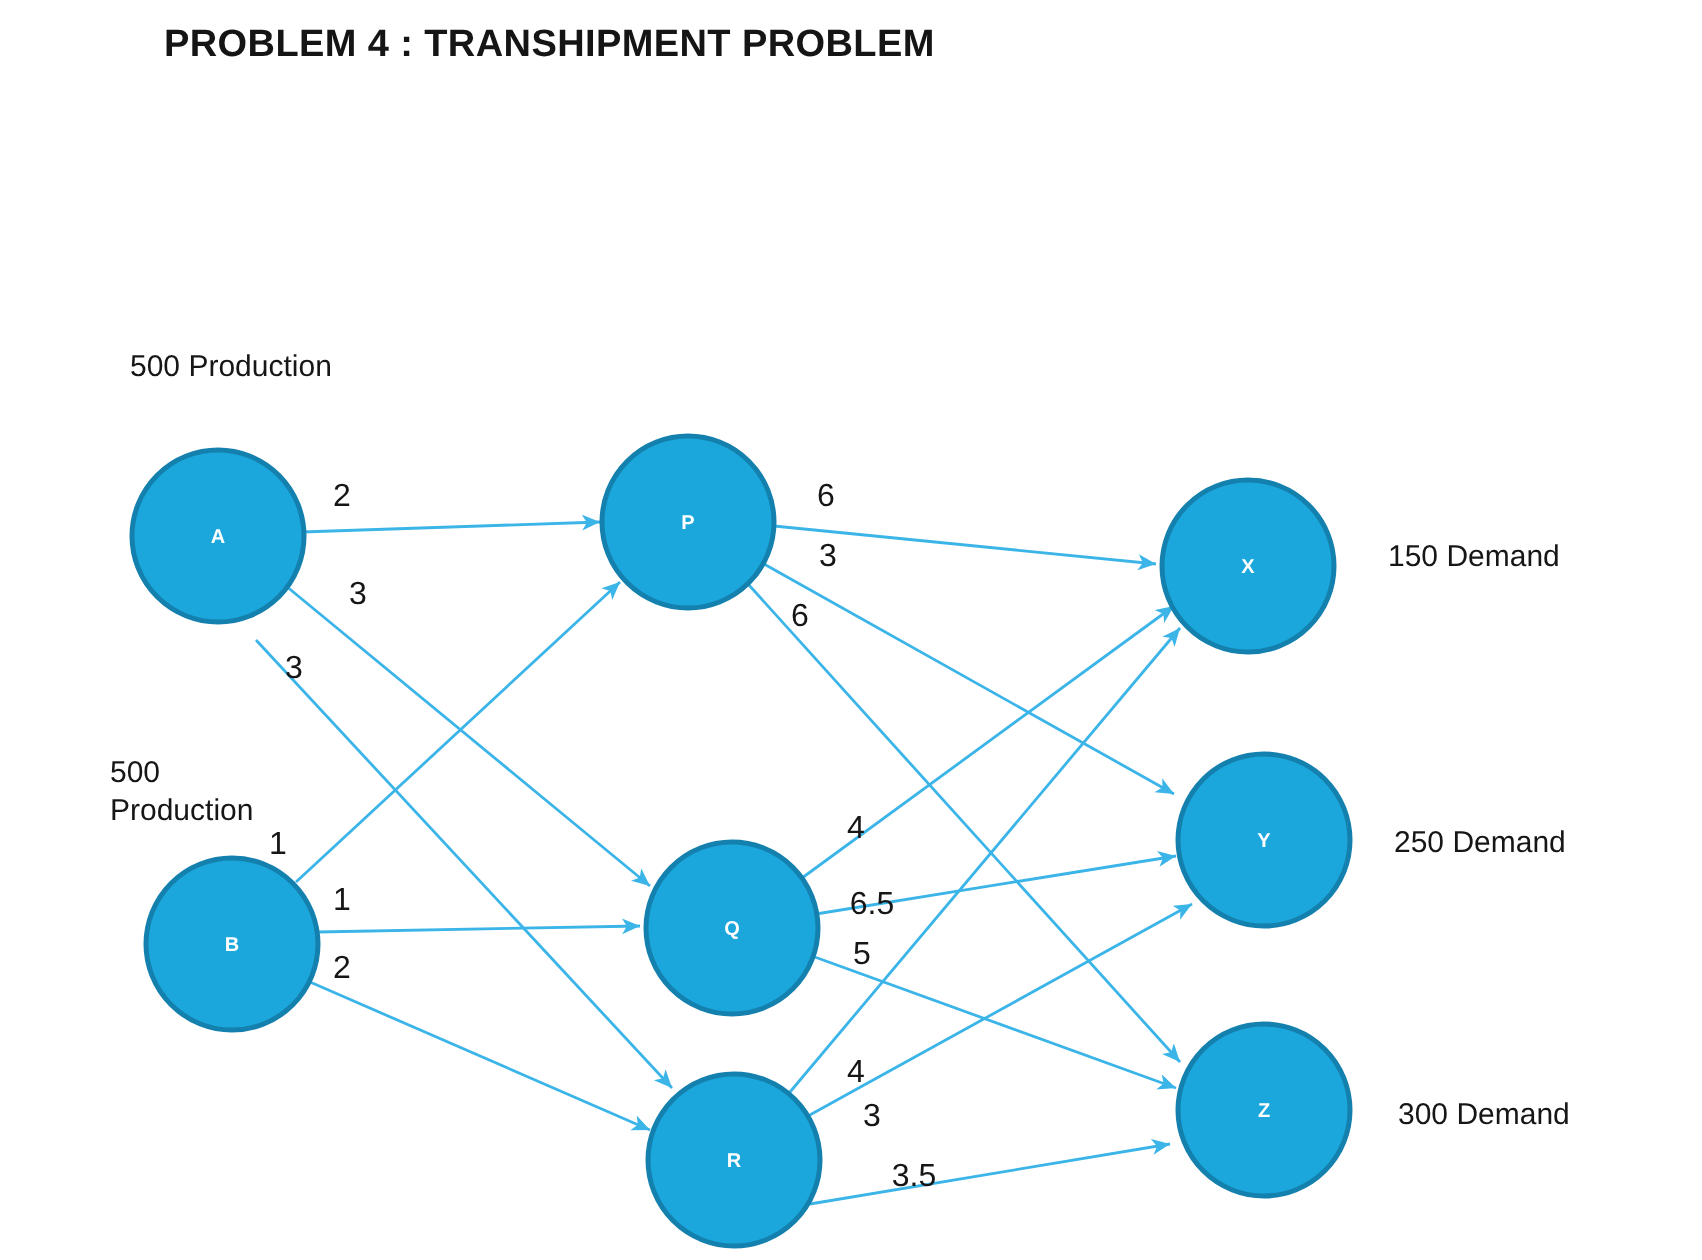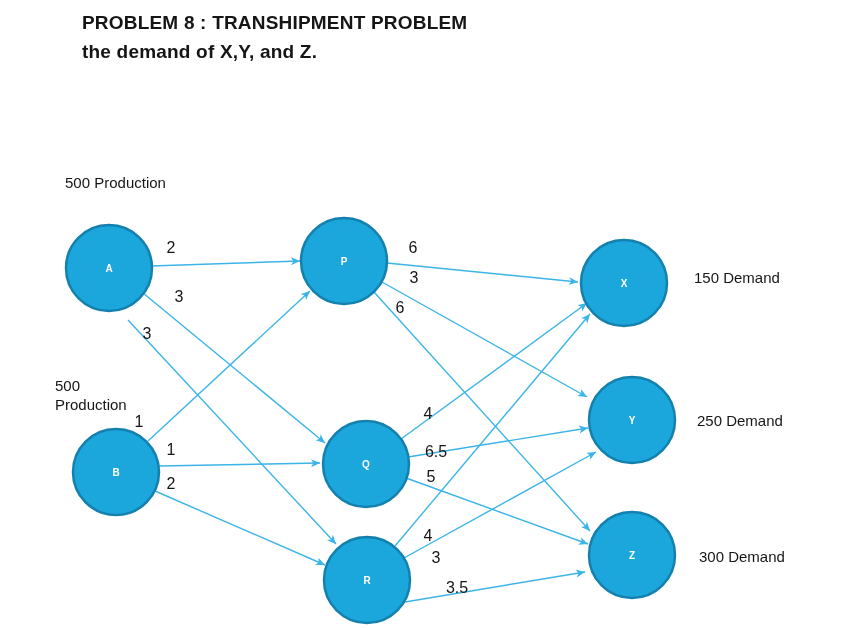--- a/index.html
+++ b/index.html
@@ -37,22 +37,21 @@
     font-family: "Liberation Sans", sans-serif;
     font-size: 10px;
     font-weight: bold;
   }
 </style>
 </head>
 <body>
 
 <div class="slide">
   <div class="title-block">
-    <div>PROBLEM 8 : TRANSHIPMENT PROBLEM</div>
-    <div>the demand of X,Y, and Z.</div>
+    <div>PROBLEM 4 : TRANSHIPMENT PROBLEM</div>
   </div>
 
   <svg id="diagram-svg" class="diagram-svg" width="851" height="630" viewBox="0 0 851 630">
     <defs>
       <marker id="arrowhead" markerUnits="userSpaceOnUse" markerWidth="12" markerHeight="10" refX="9" refY="4" orient="auto">
         <path id="arrowhead-path" d="M0,0 L9,4 L0,8 L2.4,4 Z" fill="#3BB4E8"></path>
       </marker>
     </defs>
     <g id="edges-layer">
         <line x1="151" y1="266" x2="300" y2="261" stroke="#3BB4E8" stroke-width="1.4" marker-end="url(#arrowhead)"></line>

